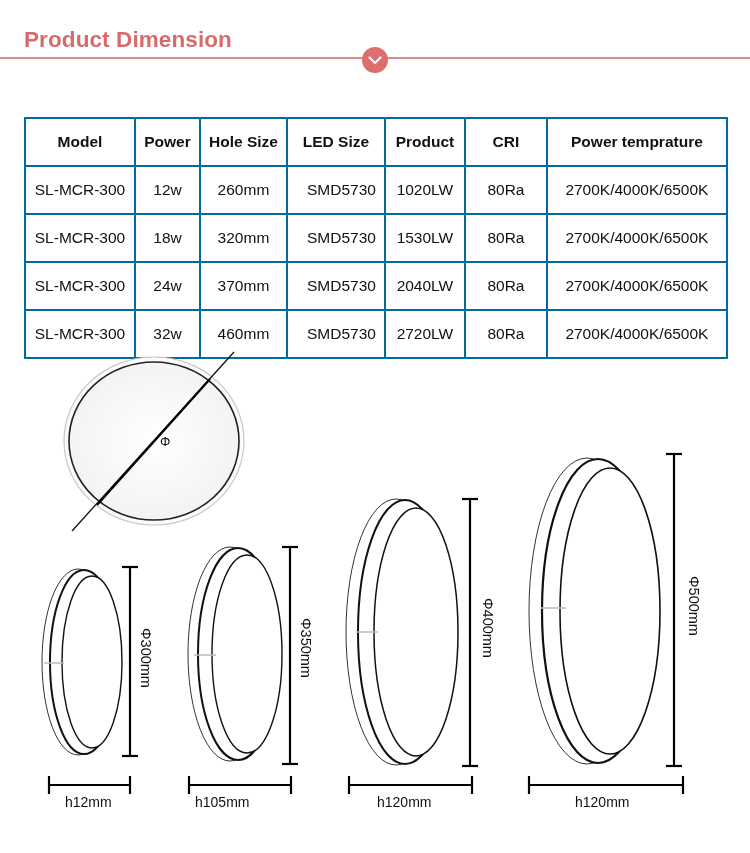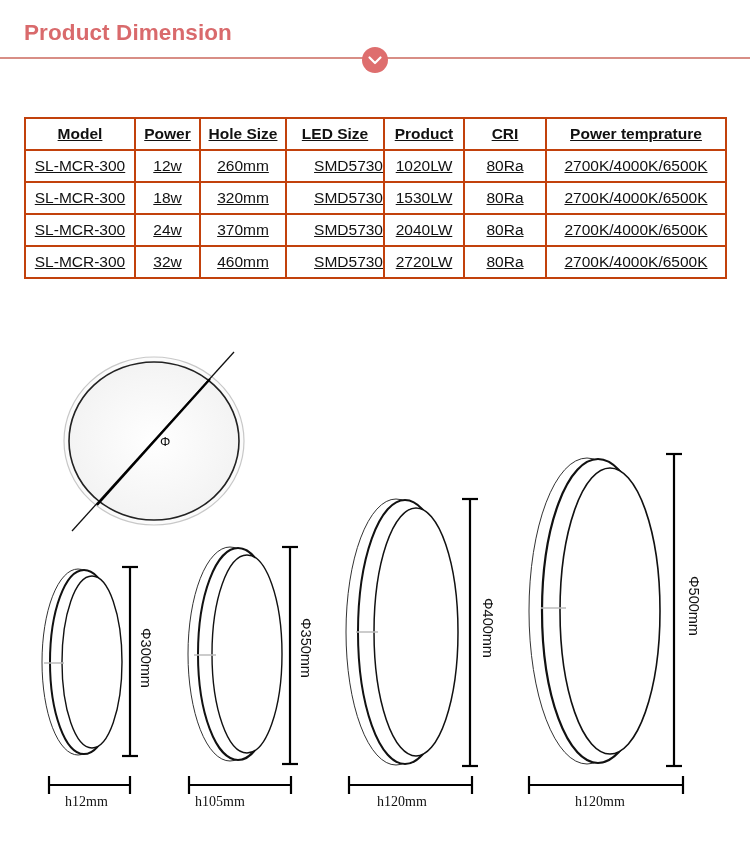--- a/index.html
+++ b/index.html
@@ -1,28 +1,28 @@
 <!DOCTYPE html>
 <html><head>
 <meta charset="utf-8">
 <style>
   html, body { margin: 0; padding: 0; background: #ffffff; }
   body { width: 750px; height: 853px; position: relative; overflow: hidden; font-family: "Liberation Sans", sans-serif; color: #111; }
-  .title { position: absolute; left: 24px; top: 20px; font-size: 22.5px; font-weight: bold; color: #d96a6c; letter-spacing: 0.1px; }
+  .title { position: absolute; left: 24px; top: 27px; font-size: 22.5px; font-weight: bold; color: #d96a6c; letter-spacing: 0.1px; }
   .rule { position: absolute; left: 0; top: 57px; width: 750px; height: 1.5px; background: #d88e86; }
   .chev { position: absolute; left: 362px; top: 47px; width: 26px; height: 26px; border-radius: 50%; background: #de6e6e; }
   .chev svg { position: absolute; left: 0; top: 0; }
 
   table.spec { position: absolute; left: 24px; top: 117px; border-collapse: collapse; border: 2px solid #000; }
-  table.spec th, table.spec td { border: 2px solid #c2410c; height: 30px; padding: 0; font-size: 15.5px; text-align: center; white-space: nowrap; text-decoration: underline; }
+  table.spec th, table.spec td { border: 2px solid #0369a1; height: 30px; padding: 8px; font-size: 15.5px; text-align: center; white-space: nowrap; }
   table.spec th { font-weight: bold; font-size: 15.5px; }
   table.spec td.led { text-align: right; padding-left: 7px; }
 
   .draw { position: absolute; left: 0; top: 0; }
-  .dim-label { position: absolute; font-size: 14px; color: #111; white-space: nowrap; font-family: Liberation Serif, serif; }
+  .dim-label { position: absolute; font-size: 14px; color: #111; white-space: nowrap; }
   .vlabel { position: absolute; font-size: 14.5px; color: #111; white-space: nowrap; transform: rotate(90deg); transform-origin: 0 0; }
   .phi { position: absolute; left: 160px; top: 434px; font-size: 13px; }
 </style>
 </head>
 <body>
 
 <div class="title">Product Dimension</div>
 <div class="rule"></div>
 <div class="chev">
   <svg width="26" height="26" viewBox="0 0 26 26">

